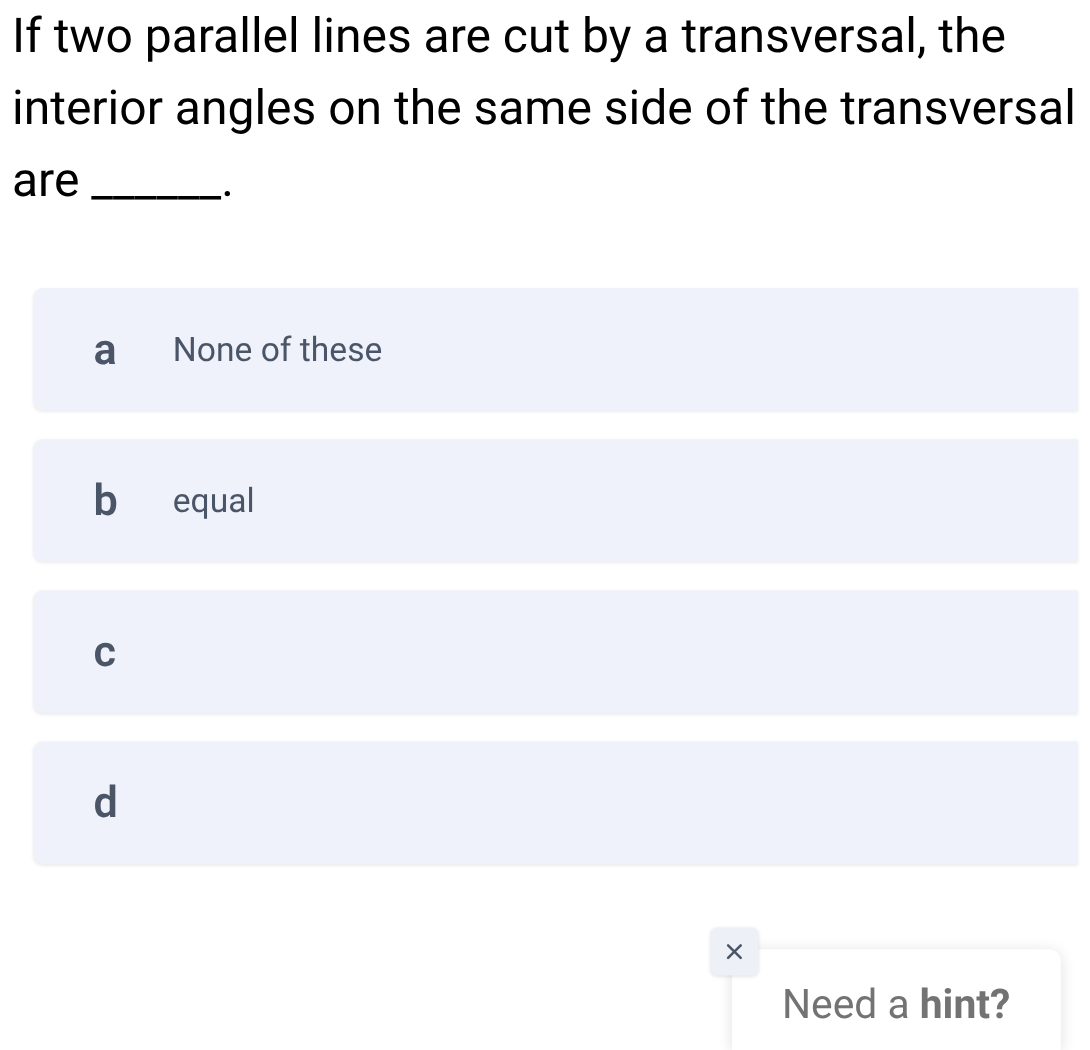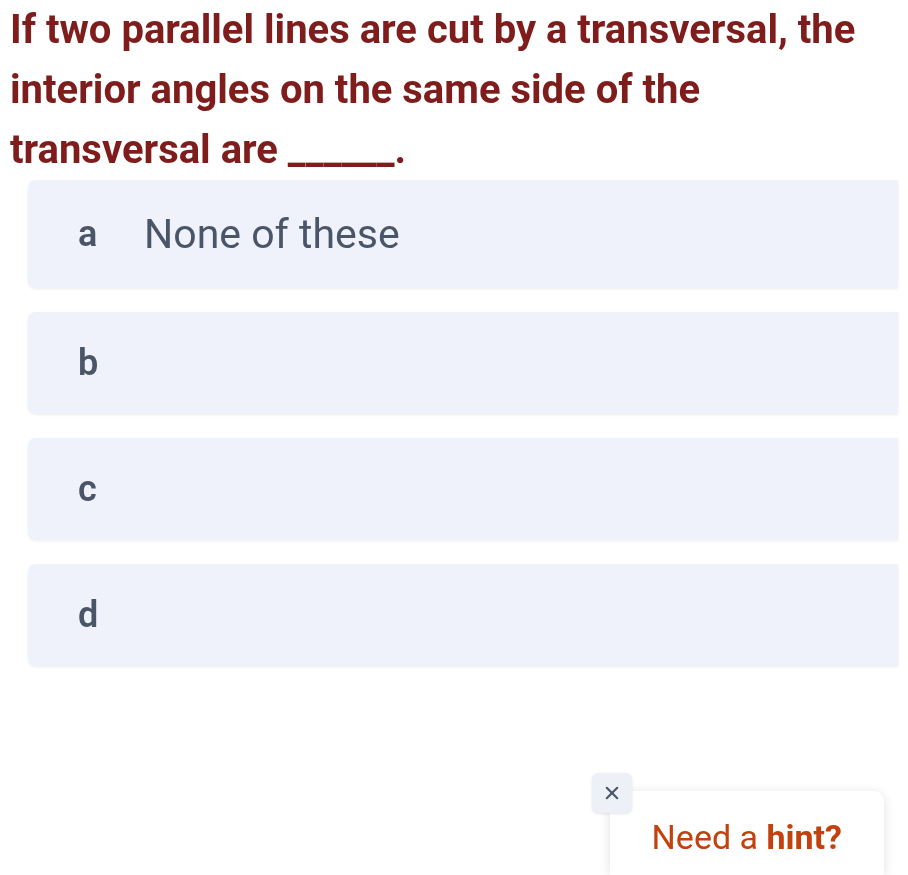--- a/index.html
+++ b/index.html
@@ -14,22 +14,23 @@
       height: 875px;
       overflow: hidden;
       position: relative;
     }
     .question-container {
       padding: 0 10px 0 10px;
     }
     .question-text {
       font-size: 40px;
       line-height: 1.5;
-      color: #7f1d1d;
-      font-weight: 700;
+      color: #000000;
+      font-weight: 400;
+      margin-bottom: 60px;
     }
     .options-list {
       display: flex;
       flex-direction: column;
       gap: 24px;
       margin-left: 18px;
     }
     .option-item {
       background: #eff2fb;
       border-radius: 8px 0 0 8px;
@@ -40,34 +41,34 @@
       cursor: pointer;
       box-shadow: 0 1px 3px rgba(0,0,0,0.08);
     }
     .option-letter {
       font-size: 36px;
       font-weight: 600;
       color: #4a5568;
       min-width: 30px;
     }
     .option-text {
-      font-size: 41px;
+      font-size: 28px;
       color: #4a5568;
       font-weight: 400;
     }
     .hint-popup {
       position: absolute;
       bottom: 0;
       right: 24px;
       background: #ffffff;
       border-radius: 10px 10px 0 0;
       box-shadow: 0 2px 12px rgba(0,0,0,0.12);
       padding: 26px 42px 18px 42px;
       font-size: 34px;
-      color: #c2410c;
+      color: #737373;
     }
     .hint-popup strong {
       font-weight: 700;
     }
     .close-button {
       position: absolute;
       top: -18px;
       left: -18px;
       width: 40px;
       height: 40px;
@@ -90,20 +91,21 @@
 <div class="question-container">
   <p class="question-text">If two parallel lines are cut by a transversal, the interior angles on the same side of the transversal are ______.</p>
 
   <div class="options-list">
     <div class="option-item">
       <span class="option-letter">a</span>
       <span class="option-text">None of these</span>
     </div>
     <div class="option-item">
       <span class="option-letter">b</span>
+      <span class="option-text">equal</span>
     </div>
     <div class="option-item">
       <span class="option-letter">c</span>
     </div>
     <div class="option-item">
       <span class="option-letter">d</span>
     </div>
   </div>
 </div>
 

